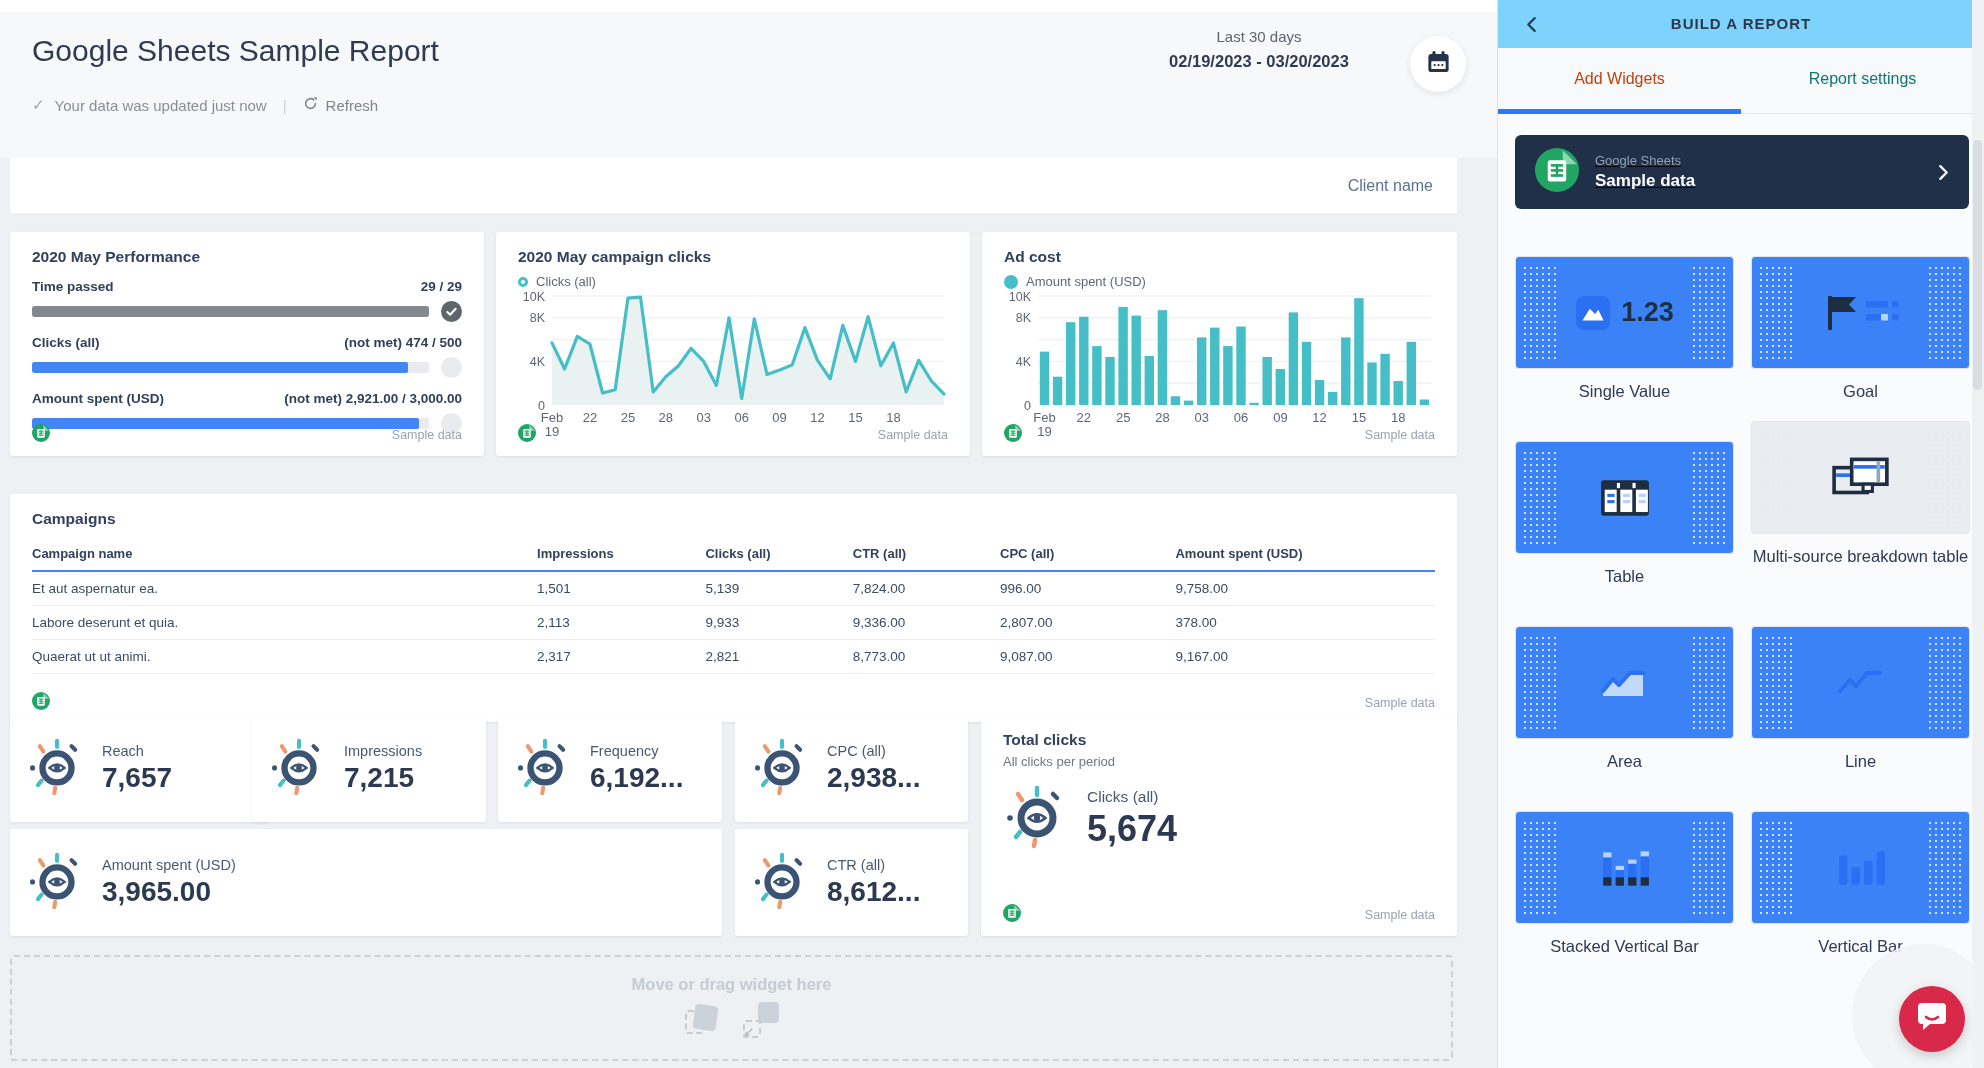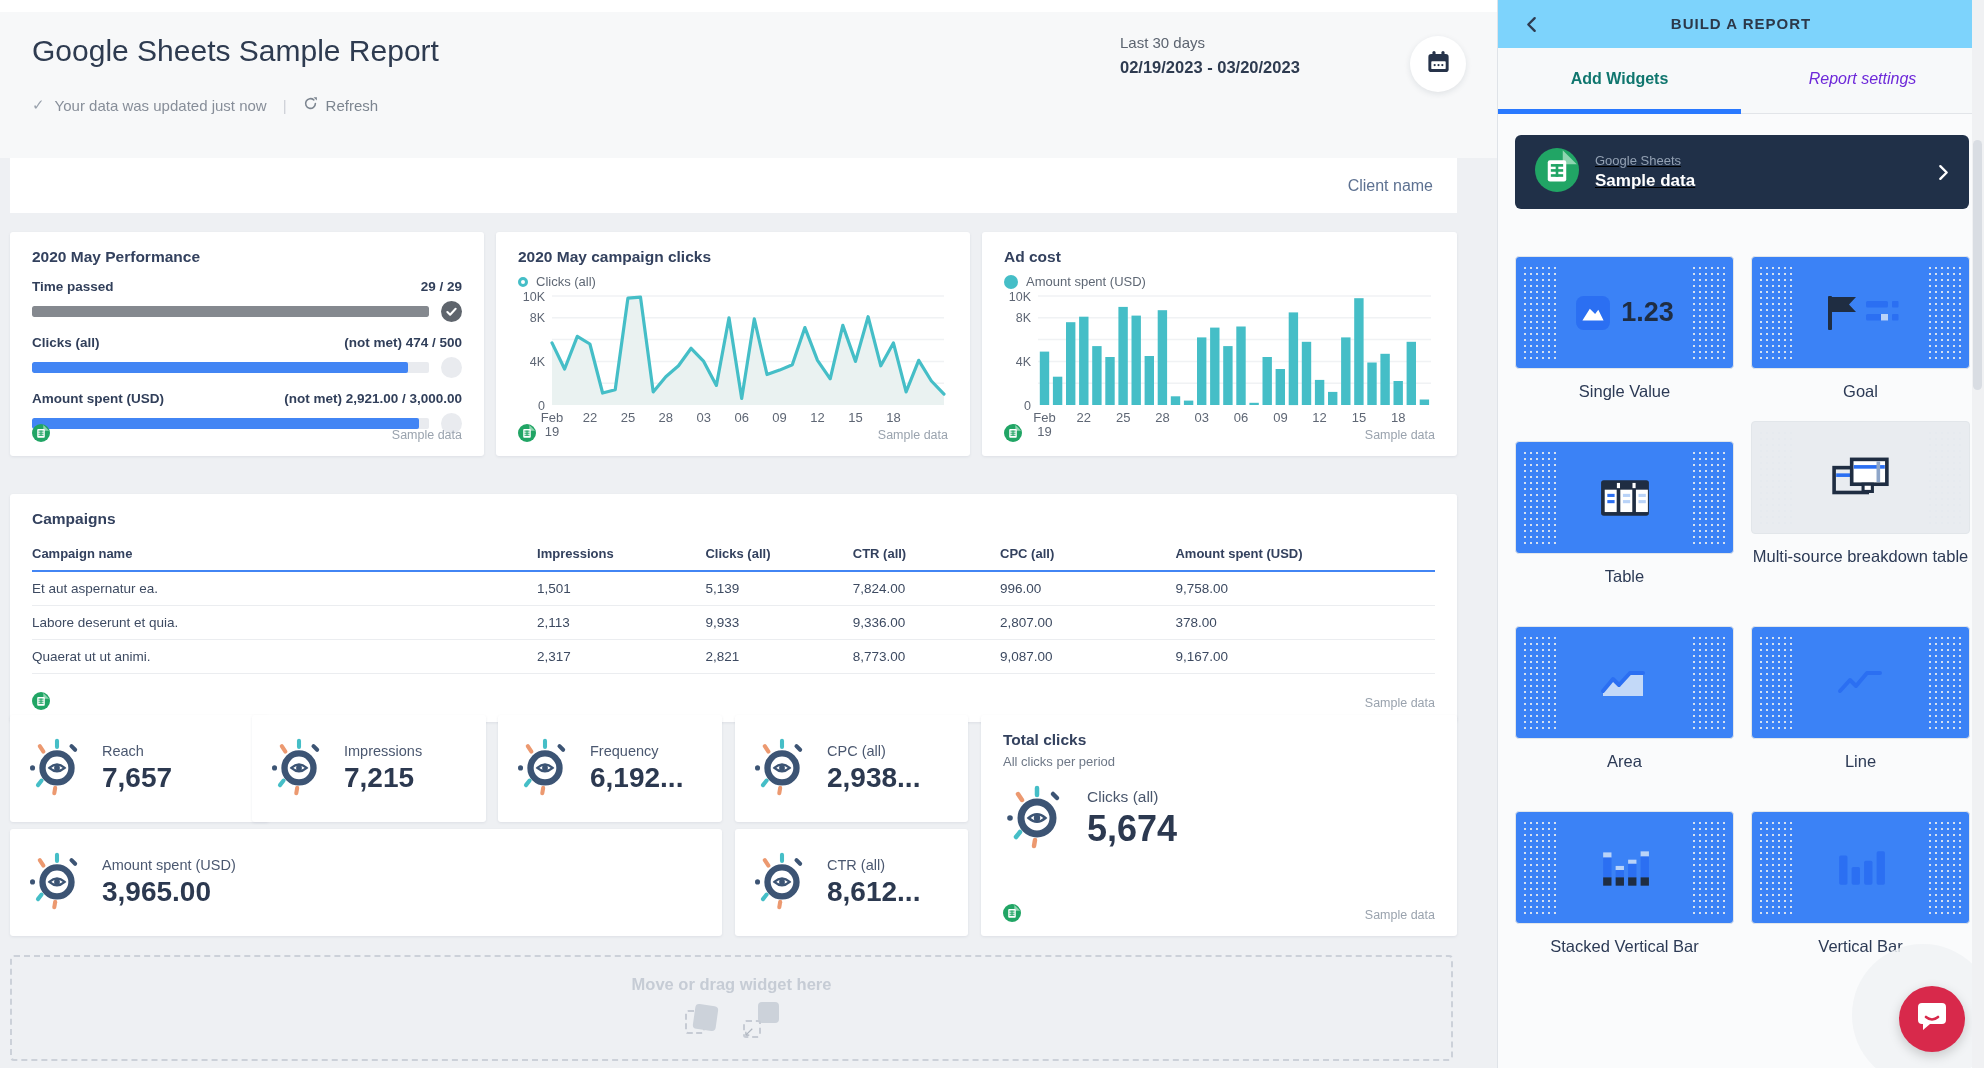--- a/index.html
+++ b/index.html
@@ -10,21 +10,21 @@
 
   
   .main { position:absolute; left:0; top:0; width:1497px; height:1068px; background:#eef0f3; }
   .top-strip { position:absolute; left:0; top:0; width:100%; height:12px; background:#ffffff; }
   .report-header { position:absolute; left:0; top:12px; width:100%; height:146px; background:#f7f8f9; }
   .page-title { position:absolute; left:32px; top:22px; font-size:30px; color:#2e3b50; font-weight:400; }
   .update-row { position:absolute; left:32px; top:84px; display:flex; align-items:center; font-size:15px; color:#878e99; }
   .update-row .chk { color:#9aa2ad; margin-right:10px; font-size:15px; }
   .update-row .sep { color:#ccd0d6; margin:0 16px; }
   .refresh-btn { display:flex; align-items:center; gap:8px; color:#7c8590; cursor:pointer; }
-  .range-block { position:absolute; left:1120px; top:20px; width:278px; text-align:left; line-height:1.5; }
+  .range-block { position:absolute; left:1120px; top:14px; width:278px; text-align:center; line-height:1.5; }
   .range-label { font-size:15px; color:#5c6470; }
   .range-dates { font-size:16.5px; color:#2e3b50; font-weight:700; }
   .cal-btn { position:absolute; left:1410px; top:24px; width:56px; height:56px; border-radius:50%; background:#fff;
              box-shadow:0 2px 6px rgba(20,35,60,.10); display:flex; align-items:center; justify-content:center; }
 
   .client-bar { position:absolute; left:10px; top:158px; width:1447px; height:55px; background:#fff; }
   .client-name { position:absolute; right:24px; top:0; line-height:55px; font-size:16px; color:#5d7191; }
 
   .card { position:absolute; background:#fff; border-radius:3px; box-shadow:0 1px 3px rgba(24,39,75,.08); }
   .card-pad { padding:16px 22px; }
@@ -80,22 +80,22 @@
   .dz-fill { position:absolute; background:#ccd2da; border-radius:4px; }
   .dz-arr { position:absolute; left:1px; bottom:-1px; font-size:13px; color:#aeb5bf; }
 
   
   .sidebar { position:absolute; left:1497px; top:0; width:487px; height:1068px; background:#fafbfc; border-left:1px solid #dfe3e8; }
   .sb-header { position:absolute; top:0; left:0; width:100%; height:48px; background:#7dd3fc; }
   .sb-back { position:absolute; left:28px; top:16px; color:#2e3b50; cursor:pointer; }
   .sb-title { text-align:center; line-height:48px; font-size:15px; font-weight:700; letter-spacing:1px; color:#2c3849; }
   .sb-tabs { position:absolute; top:48px; left:0; width:100%; height:66px; background:#f7f9fa; border-bottom:1px solid #e2e5e9; display:flex; }
   .sb-tab { width:50%; text-align:center; line-height:62px; font-size:16px; cursor:pointer; }
-  .sb-tab.active { color:#0f766e; font-weight:700; }
-  .sb-tab.inactive { color:#6d28d9;font-style:italic; }
+  .sb-tab.active { color:#c2410c; font-weight:400; }
+  .sb-tab.inactive { color:#0f766e; }
   .sb-underline { position:absolute; bottom:-1px; left:0; width:50%; height:5px; background:#2979ff; }
   .sb-content { position:absolute; top:115px; left:0; width:100%; bottom:0; background:#fafbfc; }
 
   .gs-card { position:absolute; left:17px; top:20px; width:454px; height:74px; background:#203048; border-radius:6px;
              display:flex; align-items:center; padding:0 20px; cursor:pointer; }
   .gs-texts { margin-left:16px;text-decoration:underline; }
   .gs-source { font-size:13px; color:#93a1b3; }
   .gs-name { font-size:17px; color:#fff; font-weight:700; margin-top:3px; }
   .gs-chev { margin-left:auto; color:#fff; display:flex; }
 

